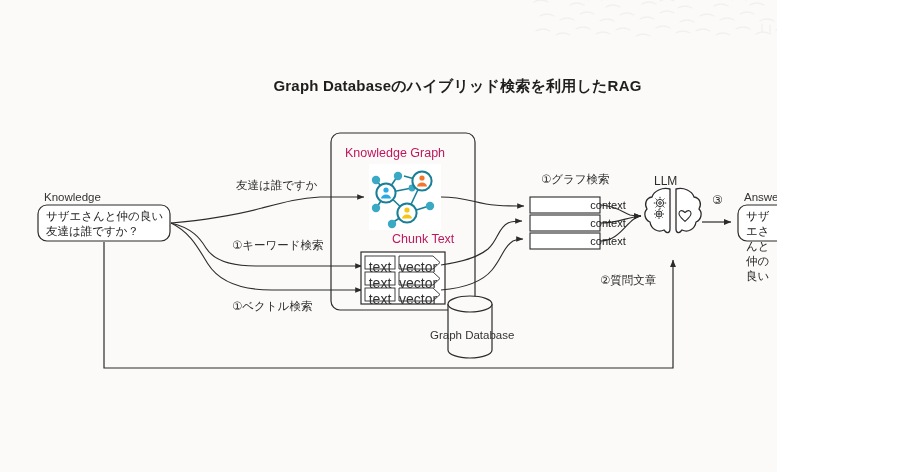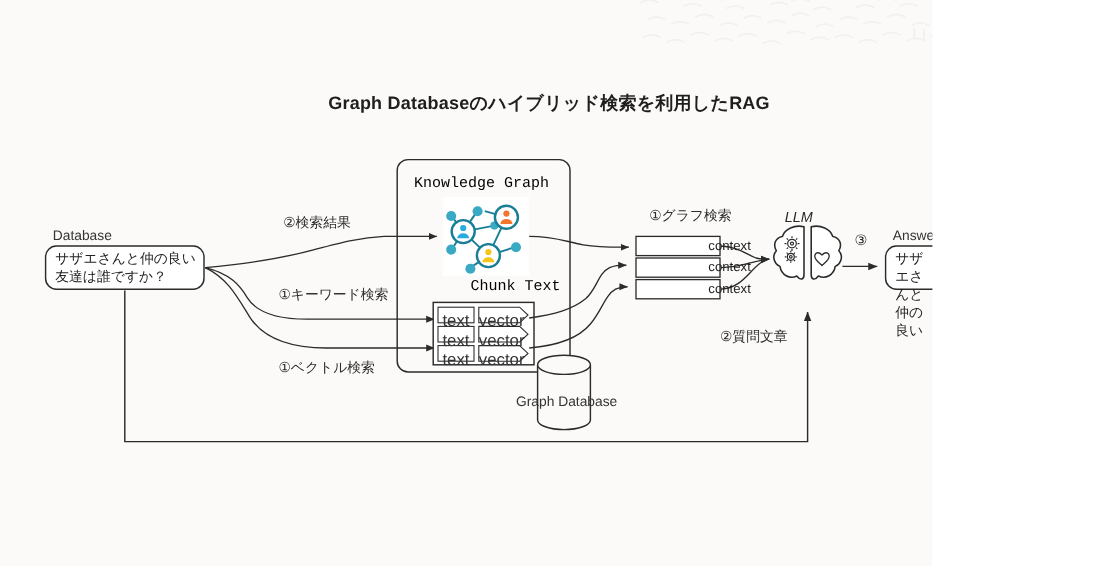--- a/index.html
+++ b/index.html
@@ -49,26 +49,25 @@
   .lbl {
     font-size: 11.5px;
     color: #333333;
   }
   .lbl-jp {
     font-size: 11.5px;
     color: #2b2b2b;
   }
   .hdr {
     font-size: 12.5px;
-    color: #000000;
-    font-family: Liberation Mono, monospace;
+    color: #be185d;
   }
   #question-label { left: 44px; top: 191px; }
   #answer-label   { left: 744px; top: 191px; }
-  #llm-label      { left: 654px; top: 174px; font-size: 12px; font-style: italic; }
+  #llm-label      { left: 654px; top: 174px; font-size: 12px; }
   #kg-label       { left: 345px; top: 146px; }
   #chunk-label    { left: 366px; top: 232px; margin-left: 26px; }
   #gdb-label      { left: 430px; top: 329px; }
   #step2-label    { left: 541px; top: 172px; }
   #step3-label    { left: 712px; top: 193px; font-size: 12px; }
   #step2b-label   { left: 600px; top: 273px; }
   #lbl-graph      { left: 236px; top: 178px; }
   #lbl-keyword    { left: 232px; top: 238px; }
   #lbl-vector     { left: 232px; top: 299px; }
 
@@ -311,32 +310,32 @@
       <path d="M702 222 L 731 222" fill="none" stroke="#2b2b2b" stroke-width="1.2" marker-end="url(#arrowhead)"></path>
     </g>
 
     <g>
       <path d="M104 242 V368 H673 V260" fill="none" stroke="#2b2b2b" stroke-width="1.2" marker-end="url(#arrowhead)"></path>
     </g>
   </svg>
 
   <div class="ov" id="page-title">Graph Databaseのハイブリッド検索を利用したRAG</div>
 
-  <div class="ov lbl" id="question-label">Database</div>
+  <div class="ov lbl" id="question-label">Knowledge</div>
   <div class="qbox-text" id="question-text">
     <div>サザエさんと仲の良い</div>
     <div>友達は誰ですか？</div>
   </div>
 
   <div class="ov lbl" id="answer-label">Answer</div>
   <div class="abox-text" id="answer-text">
     <div>サザエさんと仲の良い</div>
   </div>
 
-  <div class="ov lbl-jp" id="lbl-graph">②検索結果</div>
+  <div class="ov lbl-jp" id="lbl-graph">友達は誰ですか</div>
   <div class="ov lbl-jp" id="lbl-keyword">①キーワード検索</div>
   <div class="ov lbl-jp" id="lbl-vector">①ベクトル検索</div>
 
   <div class="ov hdr" id="kg-label">Knowledge Graph</div>
   <div class="ov hdr" id="chunk-label">Chunk Text</div>
   <div class="ov lbl" id="gdb-label">Graph Database</div>
 
   <div class="cellword" style="left:365px; top:258.5px; width:30px;">text</div>
   <div class="cellword" style="left:399px; top:258.5px; width:36px;">vector</div>
   <div class="cellword" style="left:365px; top:274.5px; width:30px;">text</div>

